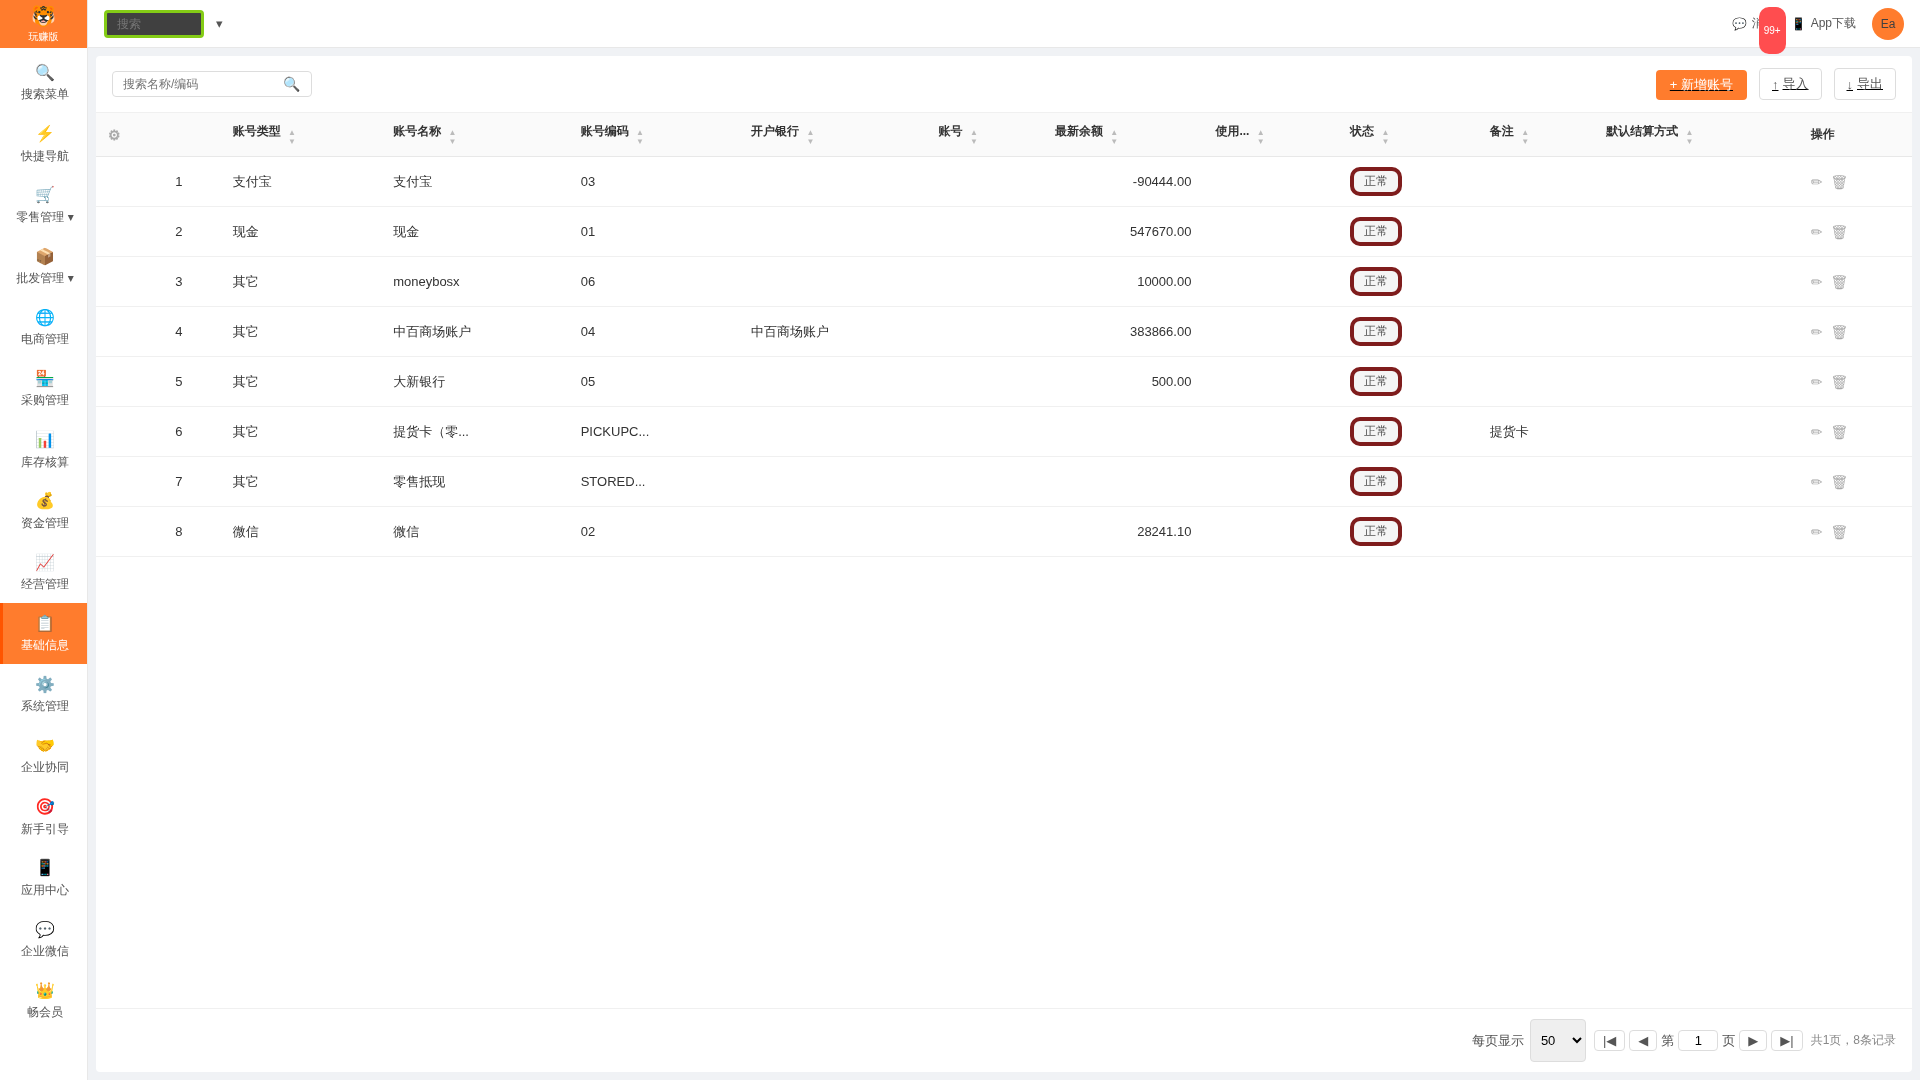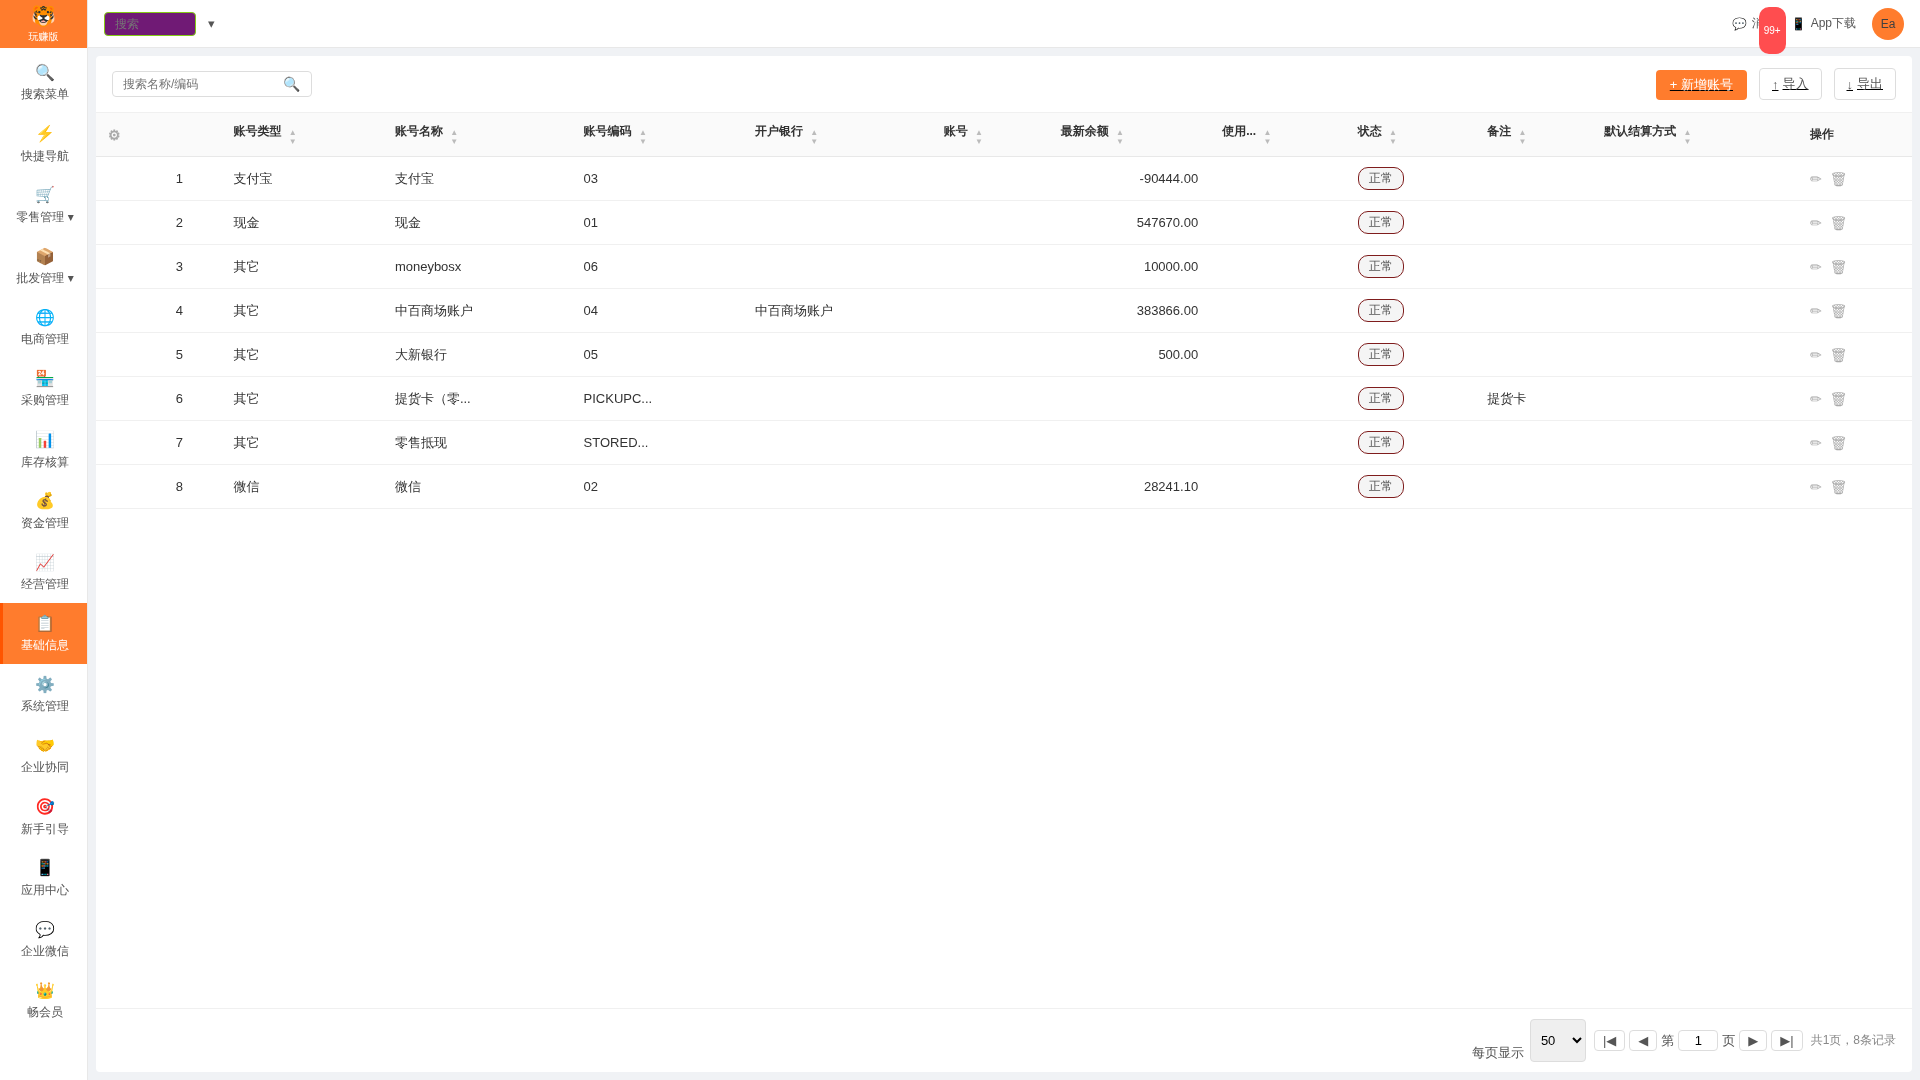--- a/index.html
+++ b/index.html
@@ -57,27 +57,27 @@
       background: #fff;
       display: flex;
       align-items: center;
       justify-content: space-between;
       padding: 0 16px;
       border-bottom: 1px solid #e8e8e8;
       flex-shrink: 0;
     }
     .topbar-left { display: flex; align-items: center; gap: 12px; }
     .topbar-search {
-      border: 1px solid #84cc16;
+      border: 3px solid #84cc16;
       border-radius: 4px;
       padding: 4px 10px;
       font-size: 12px;
       color: #aaa;
-      width: 92px;
-      background: #701a75;
+      width: 100px;
+      background: #404040;
     }
     .topbar-dropdown { display: flex; align-items: center; gap: 4px; color: #555; cursor: pointer; font-size: 13px; }
     .topbar-right { display: flex; align-items: center; gap: 16px; }
     .topbar-msg { display: flex; align-items: center; gap: 4px; font-size: 12px; color: #555; cursor: pointer; position: relative; }
     .badge { background: #ff4d4f; color: #fff; border-radius: 10px; padding: 18px 5px; font-size: 10px; position: absolute; top: -8px; right: -10px; }
     .topbar-app { display: flex; align-items: center; gap: 4px; font-size: 12px; color: #555; cursor: pointer; }
     .avatar { width: 32px; height: 32px; border-radius: 50%; background: #ff7c2d; display: flex; align-items: center; justify-content: center; color: #404040; font-size: 12px; cursor: pointer; overflow: hidden; }
 
     
     .tabbar {
@@ -195,38 +195,38 @@
     tbody tr { border-bottom: 1px solid #f0f0f0; }
     tbody td { padding: 10px 12px; font-size: 13px; color: #333; white-space: nowrap; }
     tbody td.num { text-align: right; }
     .status-badge {
       display: inline-block;
       padding: 2px 10px;
       border-radius: 10px;
       font-size: 12px;
       background: #f5f5f5;
       color: #555;
-      border: 1px solid #7f1d1d;
+      border: 4px solid #7f1d1d;
     }
     .action-btns { display: flex; gap: 8px; align-items: center; }
     .action-btn { cursor: pointer; color: #aaa; font-size: 14px; }
     .settings-icon { color: #aaa; font-size: 14px; cursor: pointer; }
 
     
     .pagination {
       display: flex;
       align-items: center;
       justify-content: flex-end;
       padding: 10px 16px;
       border-top: 1px solid #f0f0f0;
       gap: 8px;
       font-size: 13px;
       color: #555;
     }
-    .pagination .page-size { display: flex; align-items: flex-end; gap: 6px; }
+    .pagination .page-size { display: flex; align-items: center; gap: 6px; }
     .pagination select { border: 1px solid #ddd; border-radius: 4px; padding: 12px 6px; font-size: 13px; }
     .page-nav { display: flex; align-items: center; gap: 4px; }
     .page-nav button {
       border: 1px solid #ddd;
       background: #fff;
       border-radius: 4px;
       padding: 2px 8px;
       cursor: pointer;
       font-size: 13px;
       color: #555;

